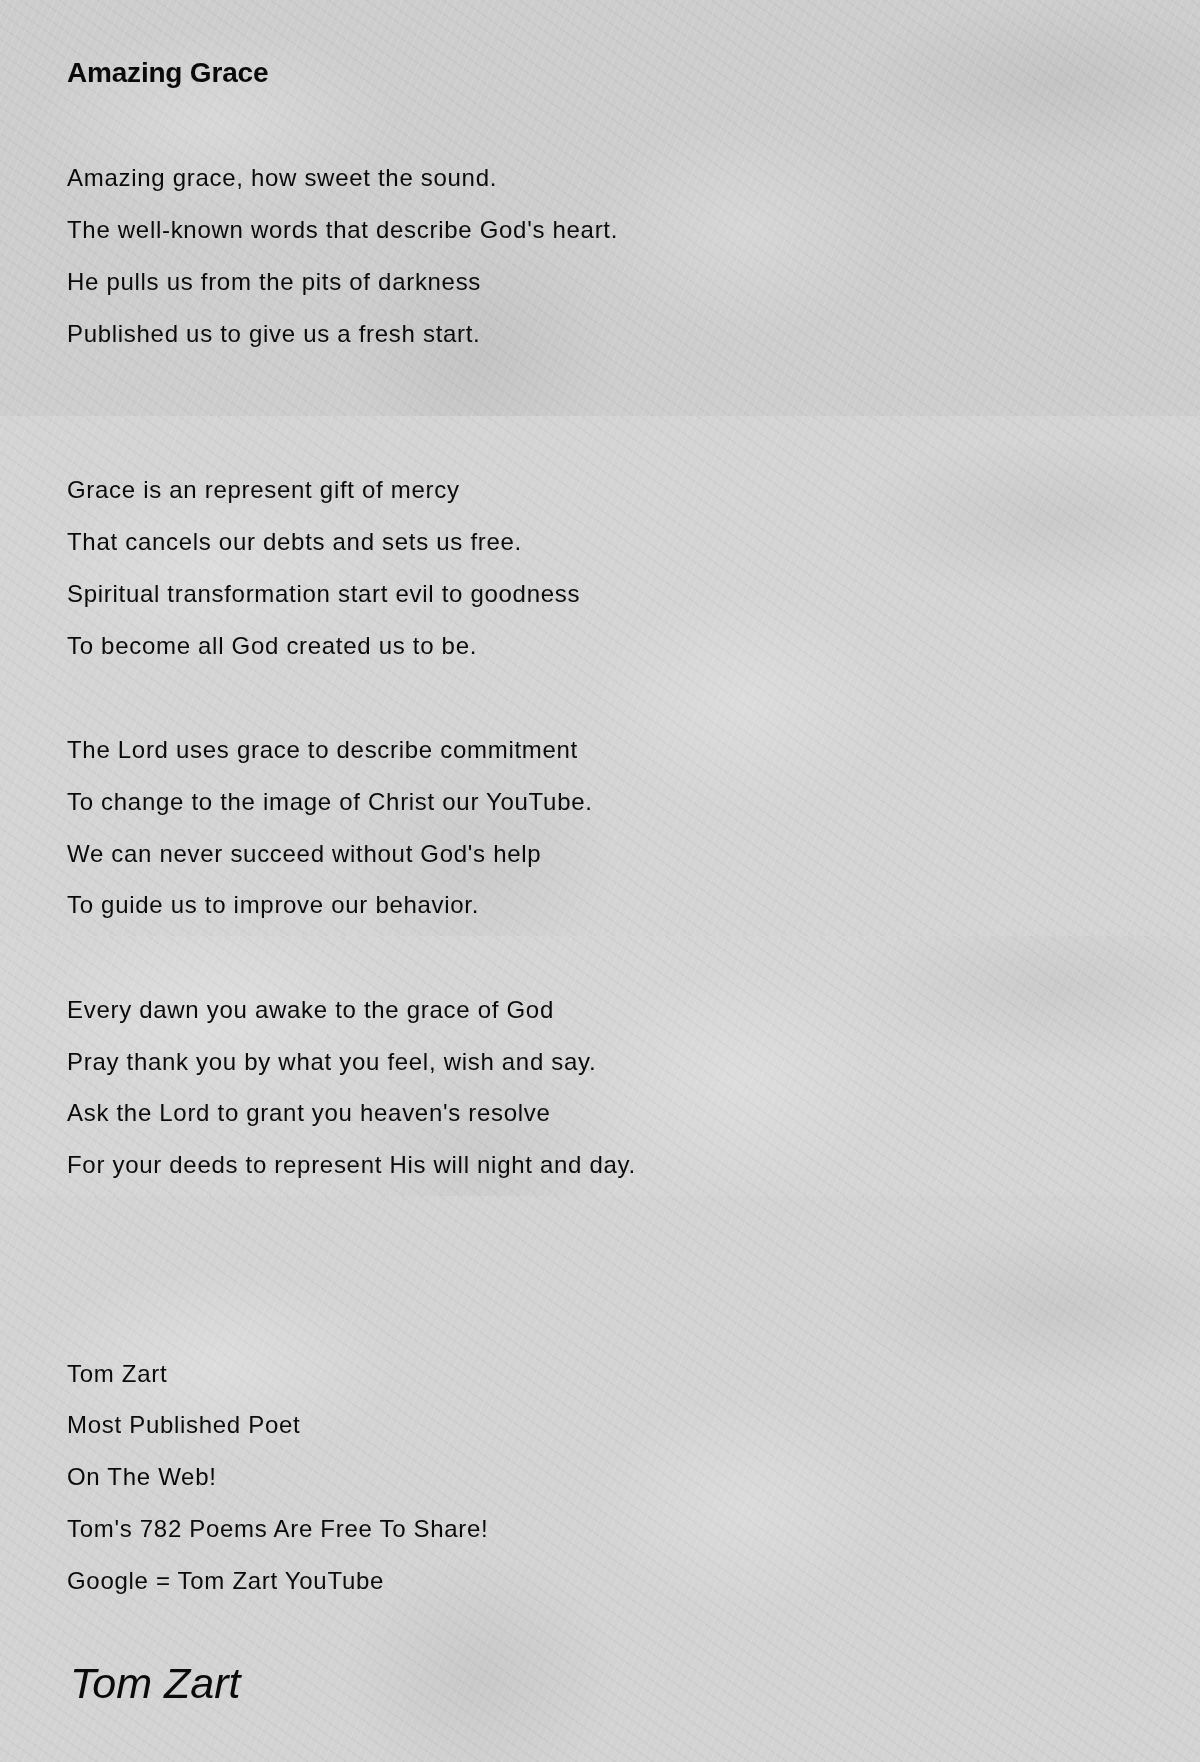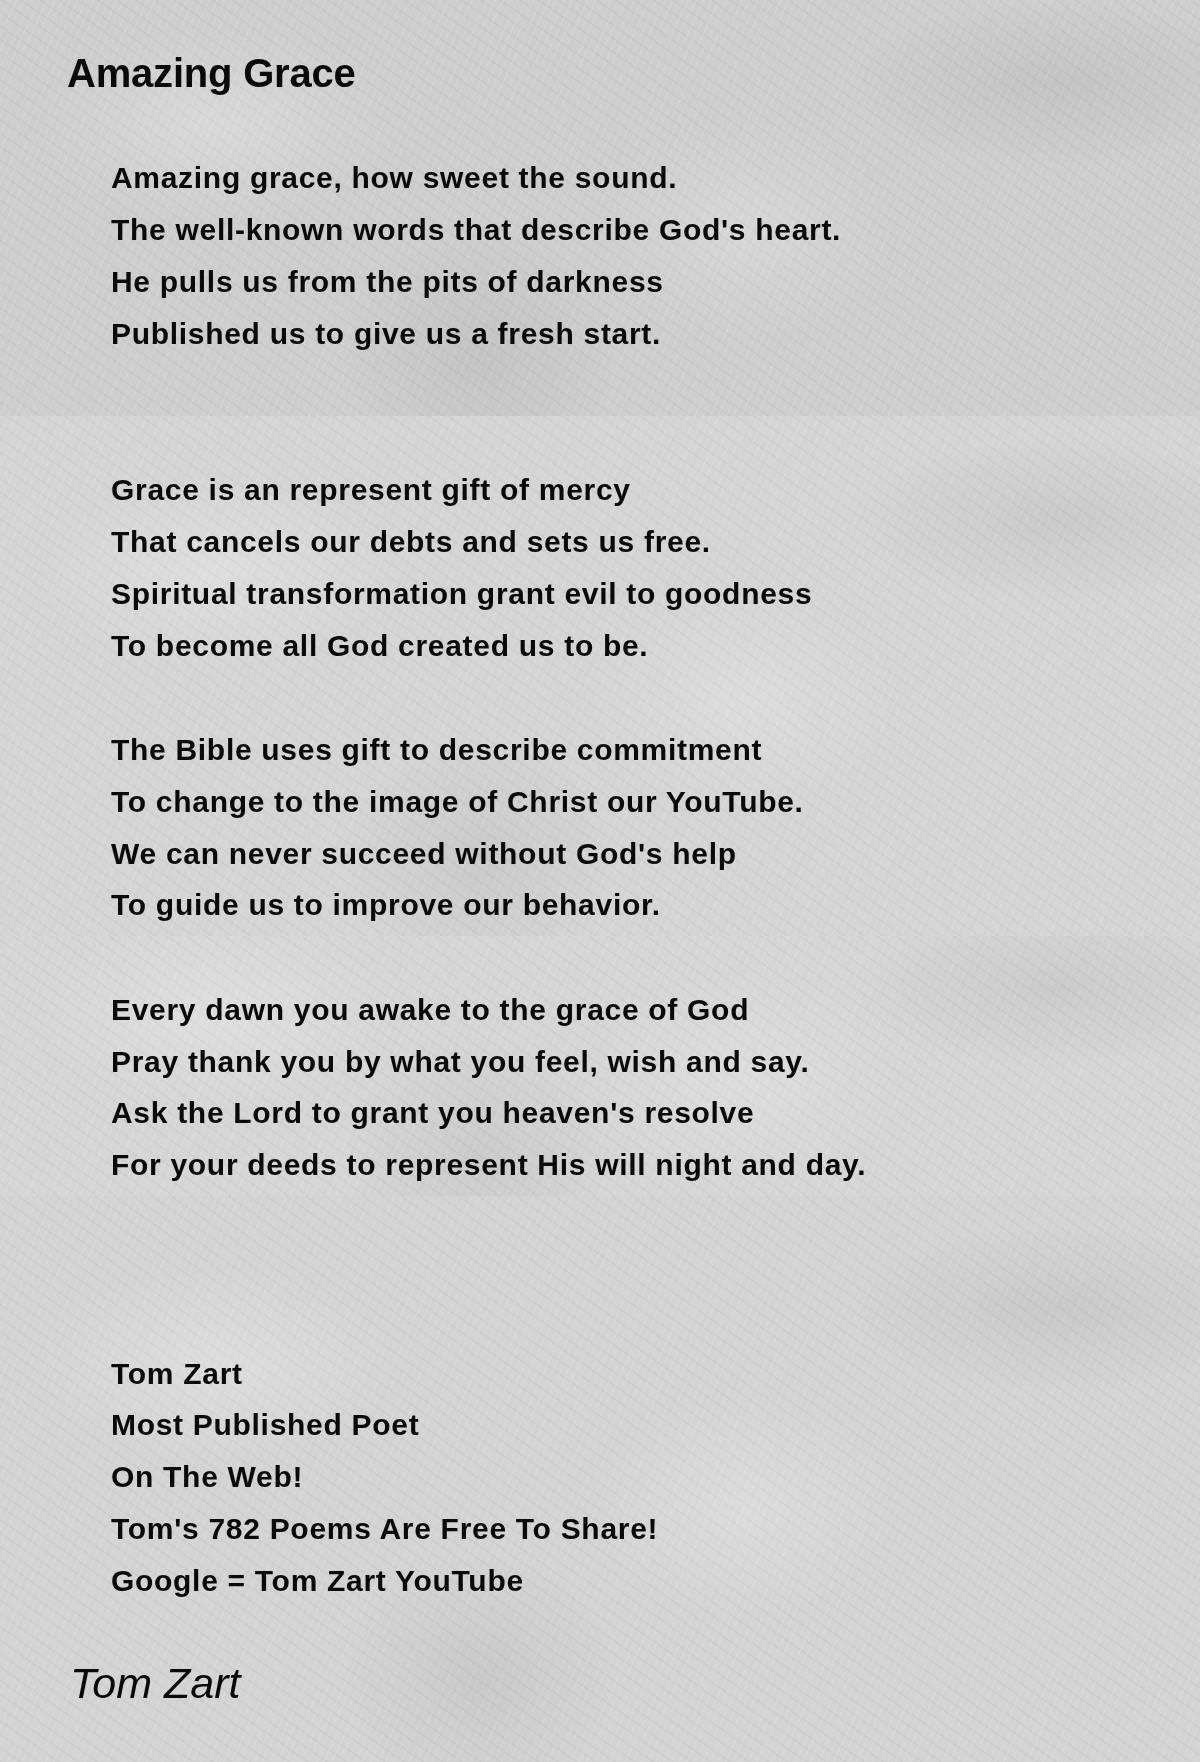--- a/index.html
+++ b/index.html
@@ -35,31 +35,30 @@
     .band-d { top: 1196px; height: 566px; background-color: #d3d3d3; }
 
     .text {
       position: absolute;
       left: 67px;
       white-space: nowrap;
       margin: 0;
     }
     .title {
       font-weight: bold;
-      font-size: 40px;
+      font-size: 28px;
       line-height: 44px;
       top: 51px;          
       letter-spacing: -0.2px;
     }
     .line {
-      font-weight: bold;
-      font-size: 30px;
+      font-weight: normal;
+      font-size: 24px;
       line-height: 30px;
       letter-spacing: 0.7px;
-      margin-left: 44px;
     }
     .signature {
       font-style: italic;
       font-weight: normal;
       font-size: 43px;
       line-height: 43px;
       left: 70px;
       top: 1662px;        
     }
   </style>
@@ -76,26 +75,26 @@
 <div>
   <p class="text line" style="top:163px">Amazing grace, how sweet the sound.</p>
   <p class="text line" style="top:215px">The well-known words that describe God's heart.</p>
   <p class="text line" style="top:267px">He pulls us from the pits of darkness</p>
   <p class="text line" style="top:319px">Published us to give us a fresh start.</p>
 </div>
 
 <div>
   <p class="text line" style="top:475px">Grace is an represent gift of mercy</p>
   <p class="text line" style="top:527px">That cancels our debts and sets us free.</p>
-  <p class="text line" style="top:579px">Spiritual transformation grant evil to goodness</p>
+  <p class="text line" style="top:579px">Spiritual transformation start evil to goodness</p>
   <p class="text line" style="top:631px">To become all God created us to be.</p>
 </div>
 
 <div>
-  <p class="text line" style="top:735px">The Bible uses gift to describe commitment</p>
+  <p class="text line" style="top:735px">The Lord uses grace to describe commitment</p>
   <p class="text line" style="top:787px">To change to the image of Christ our YouTube.</p>
   <p class="text line" style="top:839px">We can never succeed without God's help</p>
   <p class="text line" style="top:890px">To guide us to improve our behavior.</p>
 </div>
 
 <div>
   <p class="text line" style="top:995px">Every dawn you awake to the grace of God</p>
   <p class="text line" style="top:1047px">Pray thank you by what you feel, wish and say.</p>
   <p class="text line" style="top:1098px">Ask the Lord to grant you heaven's resolve</p>
   <p class="text line" style="top:1150px">For your deeds to represent His will night and day.</p>

